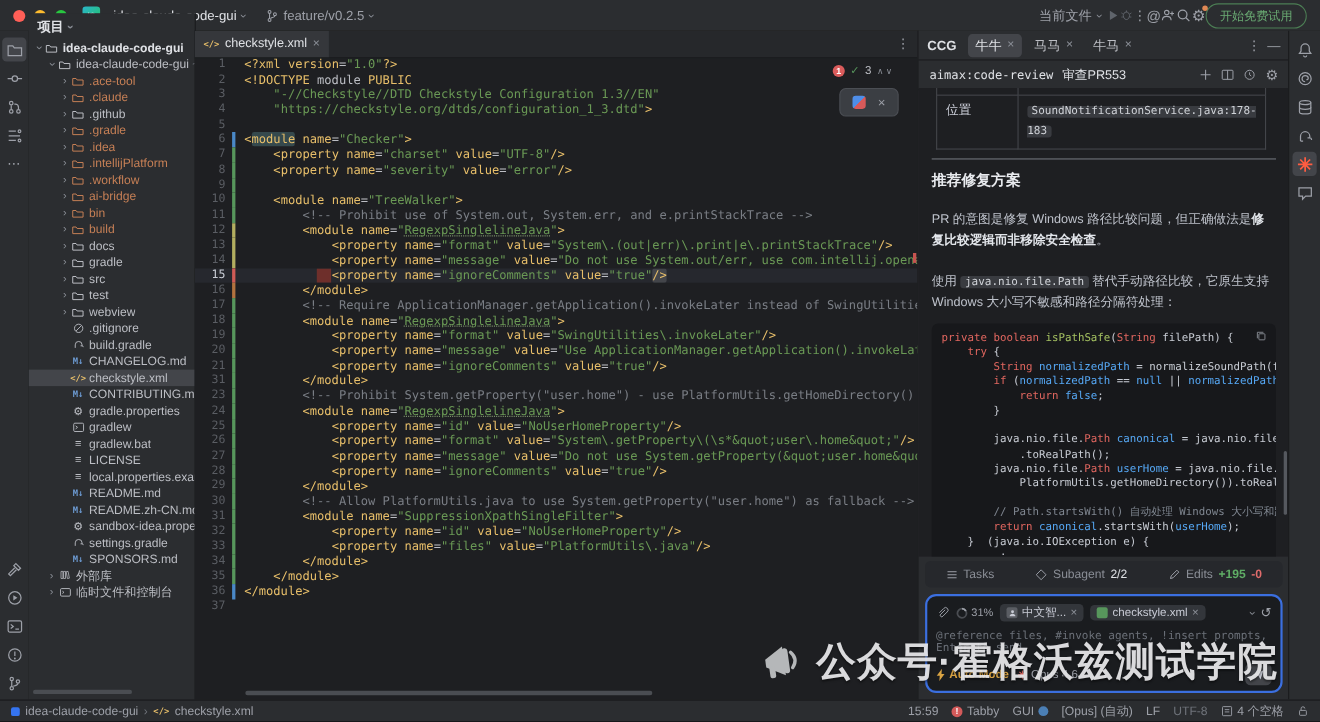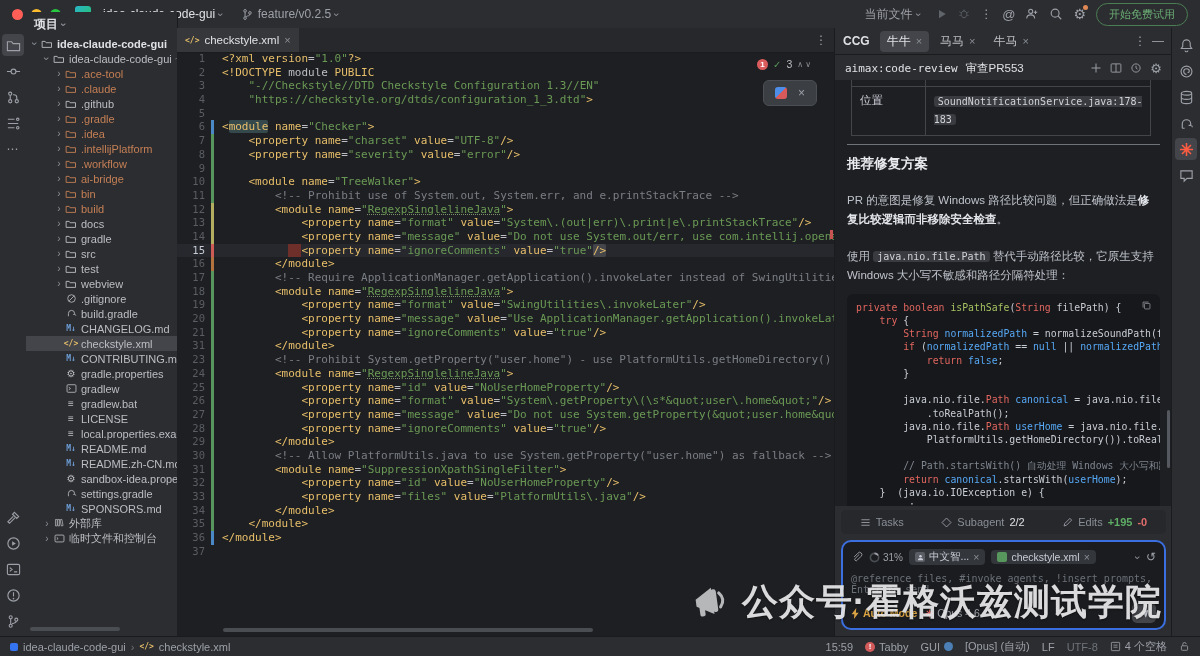--- a/index.html
+++ b/index.html
@@ -7,21 +7,21 @@
   .ico{display:inline-flex;align-items:center;justify-content:center;color:#9da0a8;}
   .ico svg{display:block;}
   
   #titlebar{position:absolute;top:0;left:0;right:0;height:28px;background:#2b2d30;border-bottom:1px solid #1a1b1d;display:flex;align-items:center;}
   .traffic{display:flex;gap:8px;margin:0 14px 0 12px;}
   .traffic span{width:11px;height:11px;border-radius:50%;}
   .appicon{width:16px;height:16px;border-radius:3px;background:linear-gradient(135deg,#2ab5c9,#25c463);color:#fff;font-size:7px;font-weight:bold;display:flex;align-items:center;justify-content:center;margin-right:6px;}
   .tb-item{display:flex;align-items:center;gap:4px;padding:3px 6px;border-radius:4px;color:#dfe1e5;font-size:12px;cursor:default;}
   .tb-item.dim{color:#9da0a8;}
   .chev{display:inline-block;color:#8a8e96;font-size:11px;transform:rotate(90deg);line-height:1;}
-  .tb-right{margin-left:auto;display:flex;align-items:center;gap:10px;padding-right:12px;}
+  .tb-right{margin-left:auto;display:flex;align-items:center;padding-right:12px;}
   .trial{border:1px solid #4c7e54;color:#6aab73;border-radius:20px;padding:3px 12px;font-size:11px;}
   .gearwrap{position:relative;}
   .gearwrap i{position:absolute;top:-1px;right:-2px;width:5px;height:5px;border-radius:50%;background:#e08855;}
   
   #lstrip{position:absolute;top:28px;bottom:20px;left:0;width:26px;background:#2b2d30;border-right:1px solid #1a1b1d;display:flex;flex-direction:column;align-items:center;padding-top:6px;}
   #rstrip{position:absolute;top:28px;bottom:20px;right:0;width:28px;background:#2b2d30;border-left:1px solid #1a1b1d;display:flex;flex-direction:column;align-items:center;padding-top:6px;}
   .strip-ic{width:22px;height:22px;border-radius:4px;display:flex;align-items:center;justify-content:center;margin-bottom:4px;}
   .strip-ic.active{background:#43454a;}
   .strip-sp{flex:1;}
   

